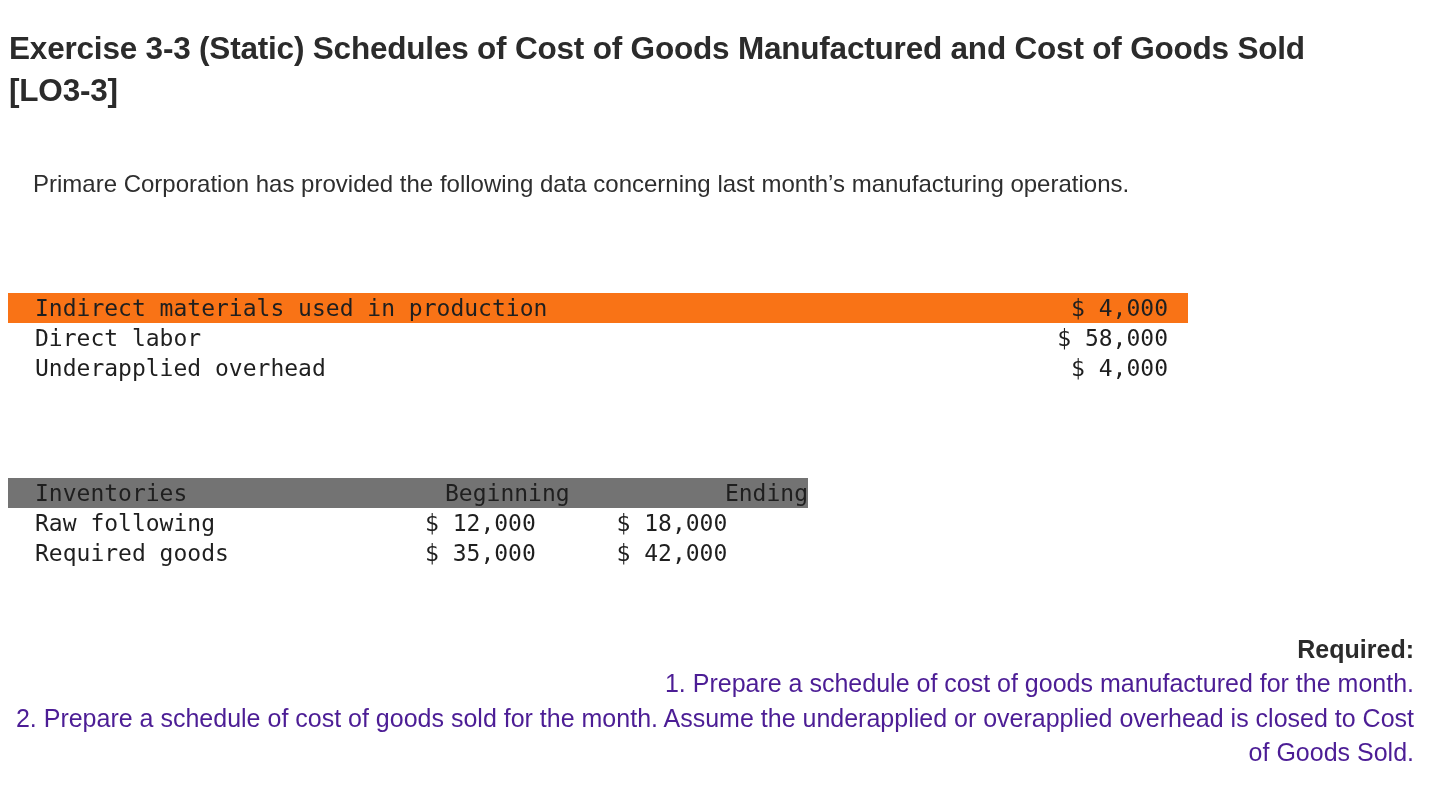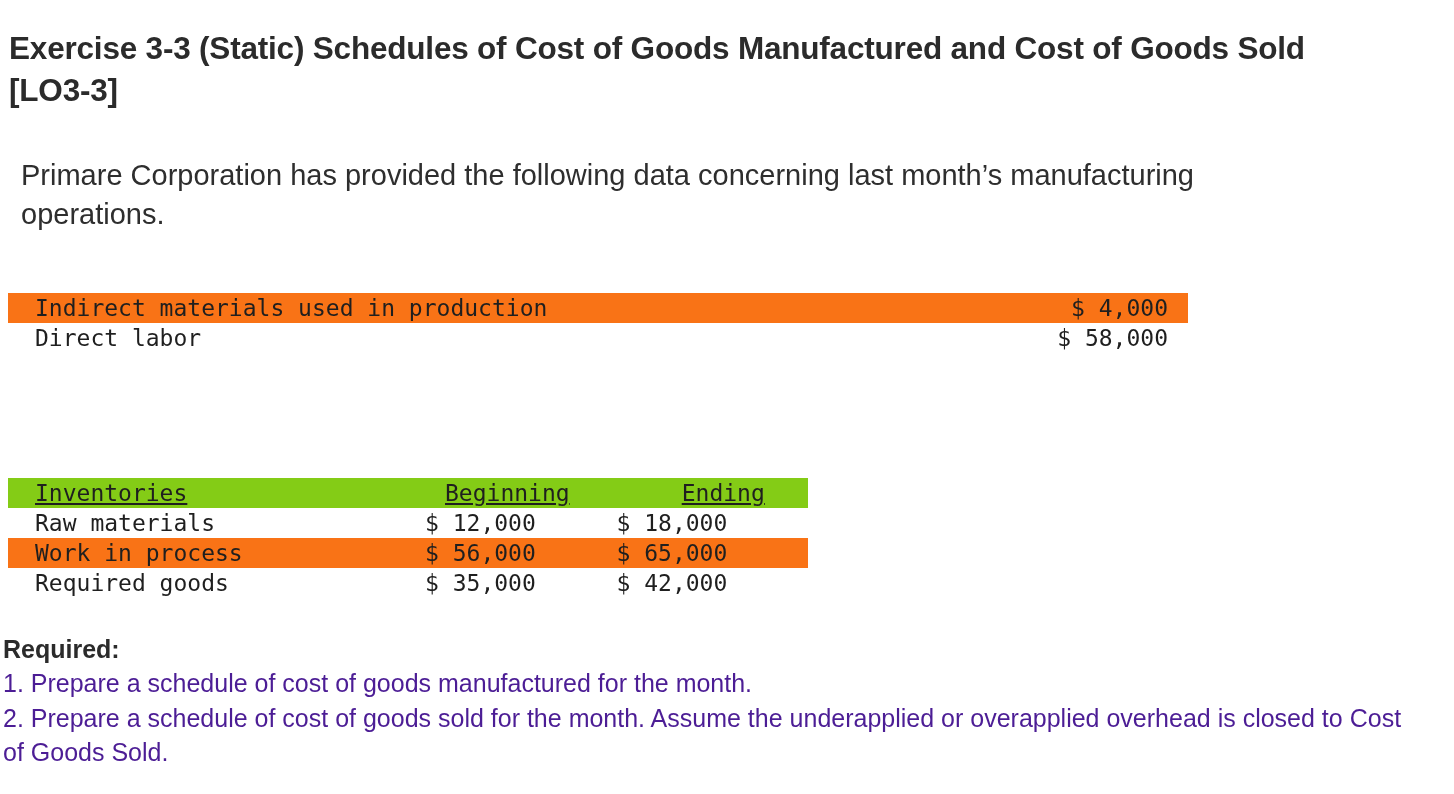--- a/index.html
+++ b/index.html
@@ -29,23 +29,23 @@
     padding: 28px 60px 0 9px;
     font-size: 31.5px;
     line-height: 1.33;
     font-weight: bold;
     letter-spacing: -0.2px;
     color: #2b2b2b;
   }
 
   
   .intro {
-    margin: 0;
+    margin: 12px;
     padding: 44px 150px 0 21px;
-    font-size: 29px;
+    font-size: 24px;
     line-height: 1.36;
     color: #2e2e2e;
   }
 
   
   .data-table {
     border-collapse: collapse;
     font-family: "DejaVu Sans Mono", "Liberation Mono", monospace;
     font-size: 23px;
     color: #1f1f1f;
@@ -56,22 +56,21 @@
     height: 30px;
     line-height: 30px;
     font-weight: normal;
     white-space: pre;
     vertical-align: middle;
   }
   .data-table tr.striped {
     background: #f97316;
   }
   .data-table tr.header-row {
-    background: #84cc16;
-    text-decoration: underline;
+    background: #737373;
   }
 
   
   .costs-table {
     margin: 0;
     position: absolute;
     left: 8px;
     top: 293px;
     width: 1180px;
   }
@@ -98,28 +97,29 @@
     width: 390px;
   }
   .inventories-table .num-cell {
     text-align: left;
     width: 205px;
     padding-right: 0px;
   }
   .inventories-table .num-cell.col-beginning { padding-right: 42px; }
   .inventories-table .num-cell.col-ending    { padding-right: 30px; }
   .inventories-table th.col-beginning { text-align: left; padding-left: 20px; padding-right: 0; }
-  .inventories-table th.col-ending    { text-align: center; padding-left: 22px; padding-right: 0; }
+  .inventories-table th.col-ending    { text-align: right; padding-left: 22px; padding-right: 0; }
 
   
   .required-block {
     position: absolute;
-    left: 3px;
+    left: 14px;
     top: 632px;
     width: 1400px;
+    text-align: right;
   }
   .required-heading {
     margin: 0;
     font-size: 25px;
     line-height: 1.36;
     font-weight: bold;
     color: #2b2b2b;
   }
   .required-item {
     margin: 0;
@@ -140,41 +140,40 @@
   <table class="data-table costs-table">
     <tbody>
       <tr class="striped">
         <td class="label-cell">Indirect materials used in production</td>
         <td class="value-cell">$ 4,000</td>
       </tr>
       <tr>
         <td class="label-cell">Direct labor</td>
         <td class="value-cell">$ 58,000</td>
       </tr>
+      <tr>
+        <td class="label-cell">Underapplied overhead</td>
+        <td class="value-cell">$ 4,000</td>
+      </tr>
     </tbody>
   </table>
 
   <table class="data-table inventories-table">
     <thead>
       <tr class="header-row">
         <th class="label-cell">Inventories</th>
         <th class="col-beginning">Beginning</th>
         <th class="col-ending">Ending</th>
       </tr>
     </thead>
     <tbody>
       <tr>
-        <td class="label-cell">Raw materials</td>
+        <td class="label-cell">Raw following</td>
         <td class="num-cell col-beginning">$ 12,000</td>
         <td class="num-cell col-ending">$ 18,000</td>
-      </tr>
-      <tr class="striped">
-        <td class="label-cell">Work in process</td>
-        <td class="num-cell col-beginning">$ 56,000</td>
-        <td class="num-cell col-ending">$ 65,000</td>
       </tr>
       <tr>
         <td class="label-cell">Required goods</td>
         <td class="num-cell col-beginning">$ 35,000</td>
         <td class="num-cell col-ending">$ 42,000</td>
       </tr>
     </tbody>
   </table>
 
   <div class="required-block">

